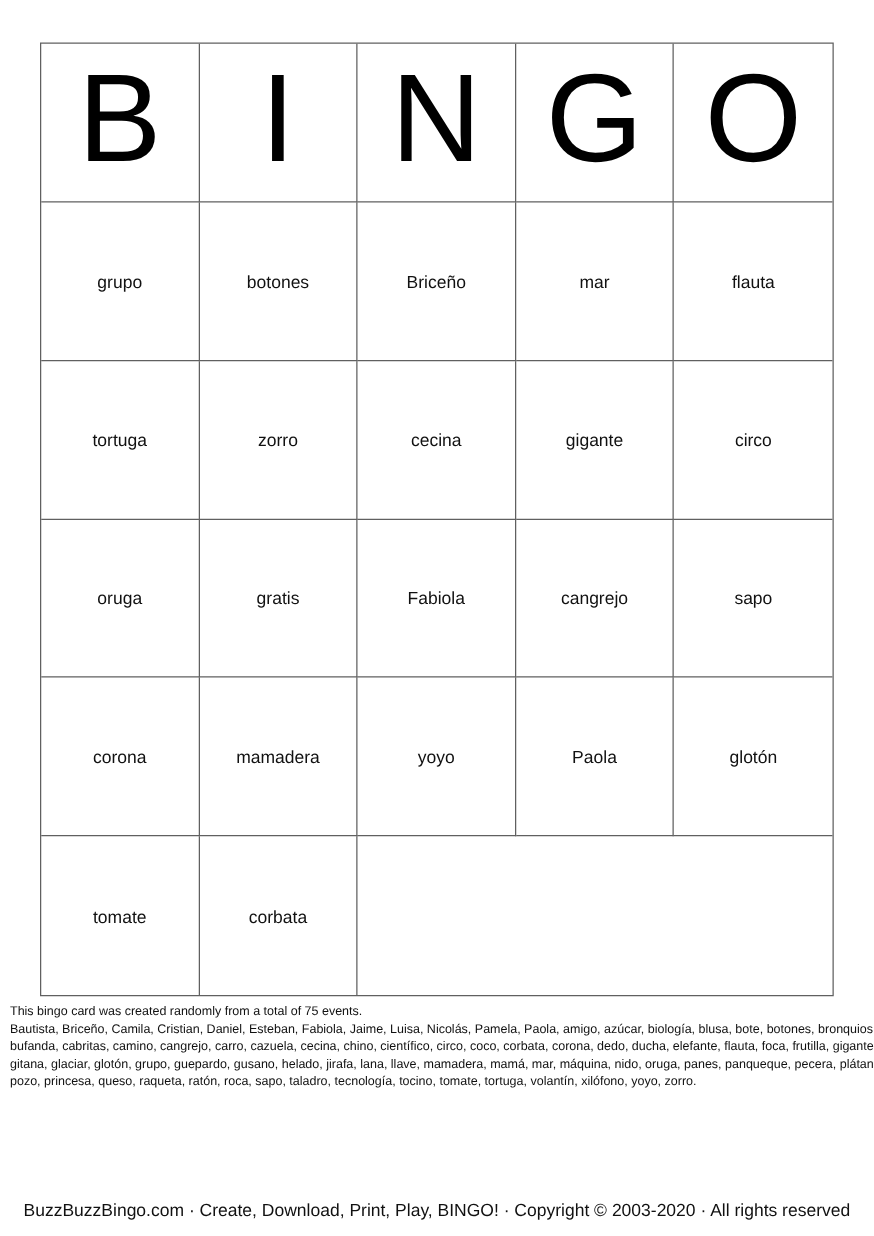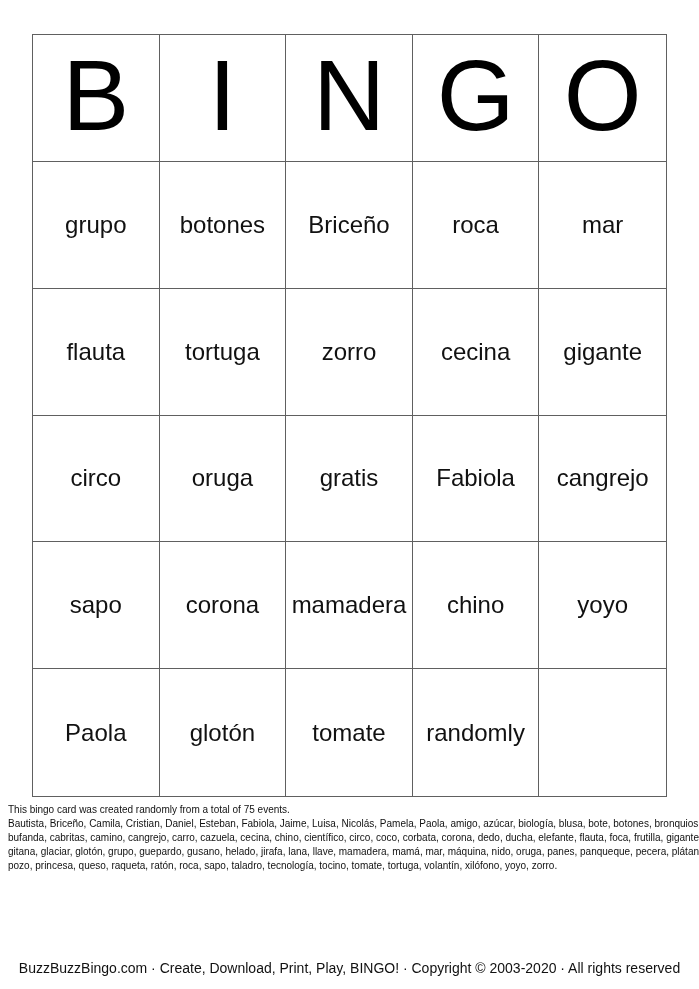--- a/index.html
+++ b/index.html
@@ -40,21 +40,21 @@
   }
   .cell:nth-child(5n) { border-right: none; }
   .cell:nth-child(n+26) { border-bottom: none; text-align: right; }
   .header-cell {
     font-size: 100px;
     line-height: 1;
     color: #000000;
     padding-bottom: 6px;
   }
   .word-cell {
-    font-size: 24px;
+    font-size: 14px;
     color: #111111;
   }
 
   
   .note-block {
     position: absolute;
     left: 8px;
     top: 803px;
     width: 688px;
     font-size: 10px;
@@ -80,45 +80,43 @@
 <div class="bingo-grid">
   <div class="cell header-cell">B</div>
   <div class="cell header-cell">I</div>
   <div class="cell header-cell">N</div>
   <div class="cell header-cell">G</div>
   <div class="cell header-cell">O</div>
 
   <div class="cell word-cell">grupo</div>
   <div class="cell word-cell">botones</div>
   <div class="cell word-cell">Briceño</div>
-  <div class="cell word-cell">roca</div>
   <div class="cell word-cell">mar</div>
 
   <div class="cell word-cell">flauta</div>
   <div class="cell word-cell">tortuga</div>
   <div class="cell word-cell">zorro</div>
   <div class="cell word-cell">cecina</div>
   <div class="cell word-cell">gigante</div>
 
   <div class="cell word-cell">circo</div>
   <div class="cell word-cell">oruga</div>
   <div class="cell word-cell">gratis</div>
   <div class="cell word-cell">Fabiola</div>
   <div class="cell word-cell">cangrejo</div>
 
   <div class="cell word-cell">sapo</div>
   <div class="cell word-cell">corona</div>
   <div class="cell word-cell">mamadera</div>
-  <div class="cell word-cell">chino</div>
   <div class="cell word-cell">yoyo</div>
 
   <div class="cell word-cell">Paola</div>
   <div class="cell word-cell">glotón</div>
   <div class="cell word-cell">tomate</div>
-  <div class="cell word-cell">randomly</div>
+  <div class="cell word-cell">corbata</div>
 </div>
 
 <div class="note-block">
   <div class="note-line">This bingo card was created randomly from a total of 75 events.</div>
   <div class="note-line">Bautista, Briceño, Camila, Cristian, Daniel, Esteban, Fabiola, Jaime, Luisa, Nicolás, Pamela, Paola, amigo, azúcar, biología, blusa, bote, botones, bronquios,</div>
   <div class="note-line">bufanda, cabritas, camino, cangrejo, carro, cazuela, cecina, chino, científico, circo, coco, corbata, corona, dedo, ducha, elefante, flauta, foca, frutilla, gigante,</div>
   <div class="note-line">gitana, glaciar, glotón, grupo, guepardo, gusano, helado, jirafa, lana, llave, mamadera, mamá, mar, máquina, nido, oruga, panes, panqueque, pecera, plátano,</div>
   <div class="note-line">pozo, princesa, queso, raqueta, ratón, roca, sapo, taladro, tecnología, tocino, tomate, tortuga, volantín, xilófono, yoyo, zorro.</div>
 </div>
 

